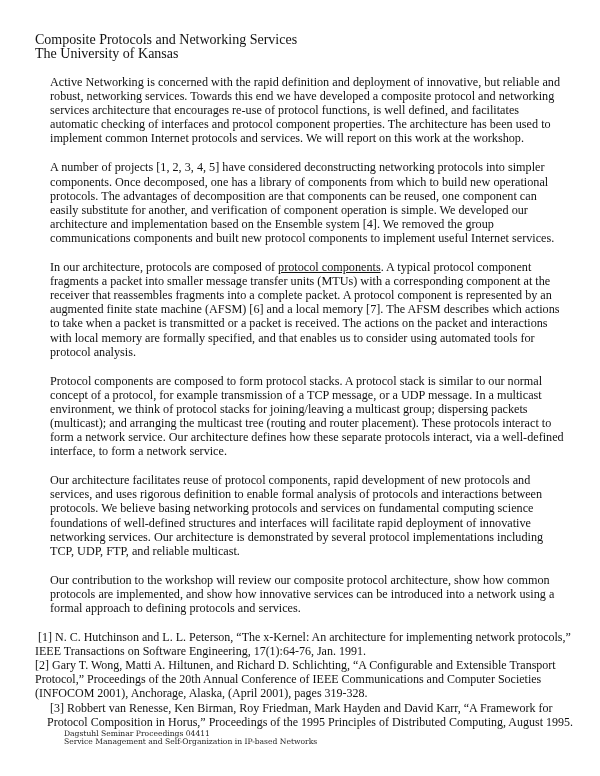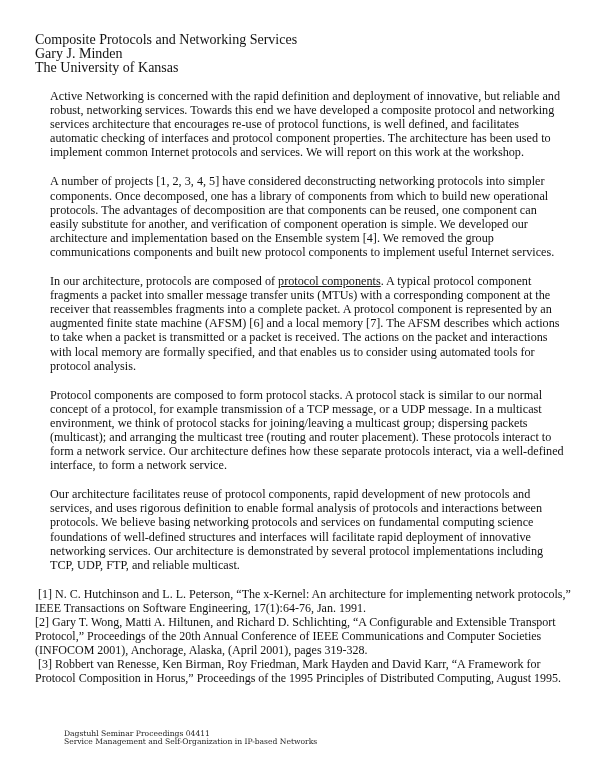--- a/index.html
+++ b/index.html
@@ -22,33 +22,33 @@
       white-space: nowrap;
     }
     .line { display: block; margin-left: 29px; }
   </style>
 </head>
 <body>
 
 <div class="page">
   <div>
     <div class="header-line">Composite Protocols and Networking Services</div>
-    <div class="header-line">Gary J. Minden</div>
     <div class="header-line">The University of Kansas</div>
   </div>
 
   <p class="para p1">Active Networking is concerned with the rapid definition and deployment of innovative, but reliable and robust, networking services. Towards this end we have developed a composite protocol and networking services architecture that encourages re-use of protocol functions, is well defined, and facilitates automatic checking of interfaces and protocol component properties. The architecture has been used to implement common Internet protocols and services. We will report on this work at the workshop.</p>
   <p class="para gap">A number of projects [1, 2, 3, 4, 5] have considered deconstructing networking protocols into simpler components. Once decomposed, one has a library of components from which to build new operational protocols. The advantages of decomposition are that components can be reused, one component can easily substitute for another, and verification of component operation is simple. We developed our architecture and implementation based on the Ensemble system [4]. We removed the group communications components and built new protocol components to implement useful Internet services.</p>
   <p class="para gap"><span>In our architecture, protocols are composed of </span><span class="ul">protocol components</span><span>. A typical protocol component fragments a packet into smaller message transfer units (MTUs) with a corresponding component at the receiver that reassembles fragments into a complete packet. A protocol component is represented by an augmented finite state machine (AFSM) [6] and a local memory [7]. The AFSM describes which actions to take when a packet is transmitted or a packet is received. The actions on the packet and interactions with local memory are formally specified, and that enables us to consider using automated tools for protocol analysis.</span></p>
   <p class="para gap">Protocol components are composed to form protocol stacks. A protocol stack is similar to our normal concept of a protocol, for example transmission of a TCP message, or a UDP message. In a multicast environment, we think of protocol stacks for joining/leaving a multicast group; dispersing packets (multicast); and arranging the multicast tree (routing and router placement). These protocols interact to form a network service. Our architecture defines how these separate protocols interact, via a well-defined interface, to form a network service.</p>
   <p class="para gap">Our architecture facilitates reuse of protocol components, rapid development of new protocols and services, and uses rigorous definition to enable formal analysis of protocols and interactions between protocols. We believe basing networking protocols and services on fundamental computing science foundations of well-defined structures and interfaces will facilitate rapid deployment of innovative networking services. Our architecture is demonstrated by several protocol implementations including TCP, UDP, FTP, and reliable multicast.</p>
+  <p class="para gap">Our contribution to the workshop will review our composite protocol architecture, show how common protocols are implemented, and show how innovative services can be introduced into a network using a formal approach to defining protocols and services.</p>
 
   <div>
     <p class="ref gap" style="white-space: pre-wrap;"> [1] N. C. Hutchinson and L. L. Peterson, “The x-Kernel: An architecture for implementing network protocols,” IEEE Transactions on Software Engineering, 17(1):64-76, Jan. 1991.</p>
     <p class="ref gap">[2] Gary T. Wong, Matti A. Hiltunen, and Richard D. Schlichting, “A Configurable and Extensible Transport Protocol,” Proceedings of the 20th Annual Conference of IEEE Communications and Computer Societies (INFOCOM 2001), Anchorage, Alaska, (April 2001), pages 319-328.</p>
-    <p class="ref gap" style="white-space: pre-wrap;"> [3] Robbert van Renesse, Ken Birman, Roy Friedman, Mark Hayden and David Karr, “A Framework for Protocol Composition in Horus,” Proceedings of the 1995 Principles of Distributed Computing, August 1995.</p>
+    <p class="ref gap" style="white-space: pre-wrap; margin-left: 12px;"> [3] Robbert van Renesse, Ken Birman, Roy Friedman, Mark Hayden and David Karr, “A Framework for Protocol Composition in Horus,” Proceedings of the 1995 Principles of Distributed Computing, August 1995.</p>
   </div>
 </div>
 
 <div class="footer">
   <span class="line">Dagstuhl Seminar Proceedings 04411</span>
   <span class="line">Service Management and Self-Organization in IP-based Networks</span>
 </div>
 
 </body></html>

